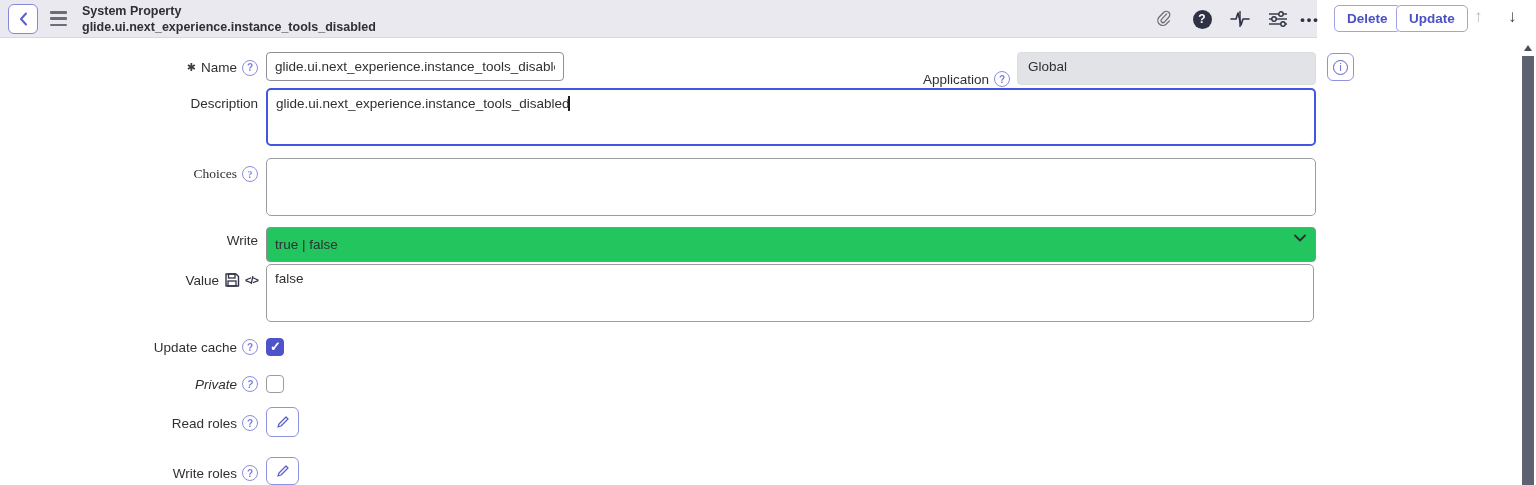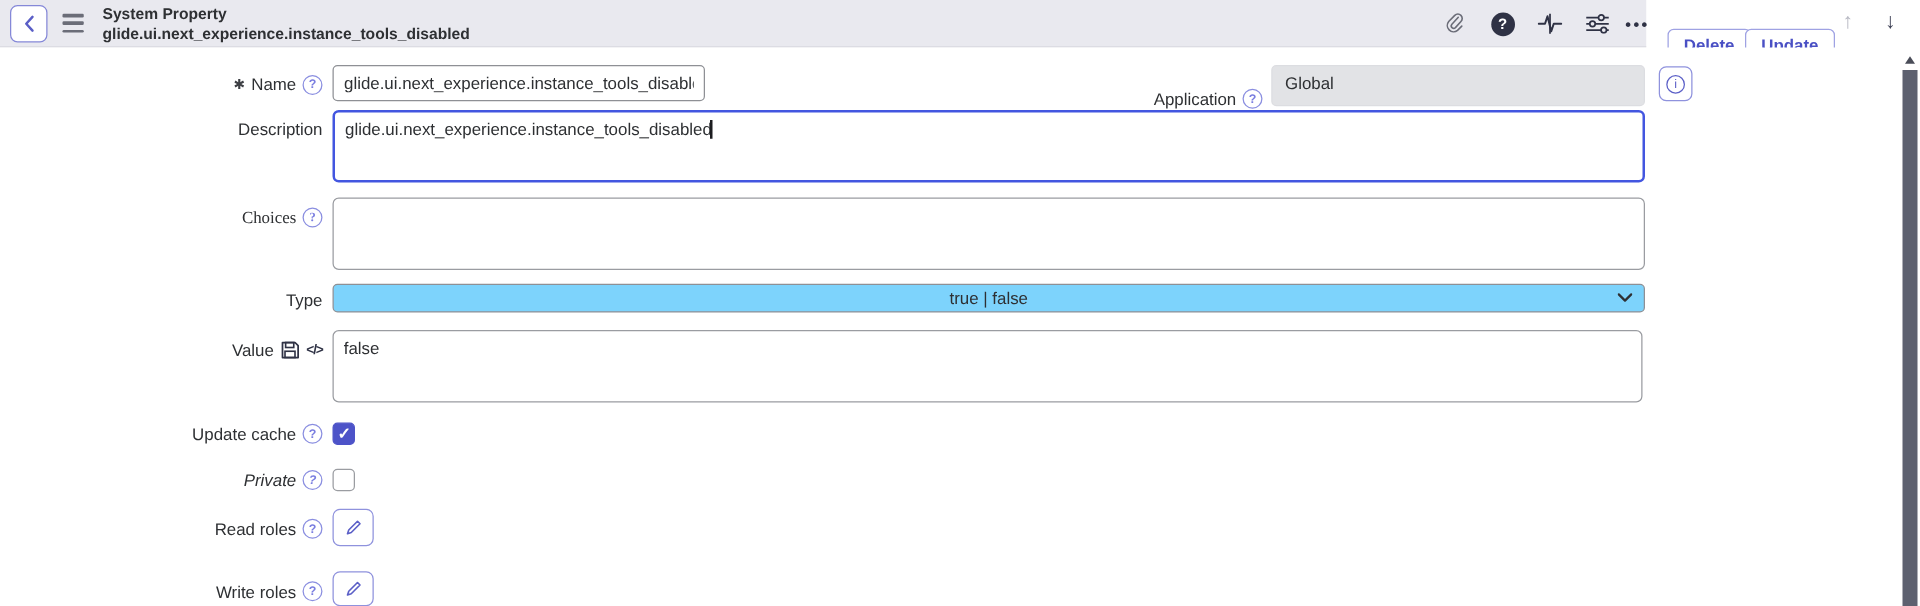--- a/index.html
+++ b/index.html
@@ -21,21 +21,21 @@
   .title-block .t2 { font-size:12.5px; font-weight:bold; color:#2e3033; }
 
   .hicon { position:absolute; top:7px; width:24px; height:24px; display:flex;
     align-items:center; justify-content:center; cursor:pointer; }
   .help-dark { width:19px; height:19px; border-radius:50%; background:#2f3245;
     color:#ffffff; font-size:12px; font-weight:bold; display:flex; align-items:center;
     justify-content:center; }
   .ellipsis { font-size:13px; letter-spacing:2px; color:#2f3245; font-weight:bold; }
   .hbtn { position:absolute; top:5px; height:27px; background:#ffffff;
     border:1px solid #9fa2e3; border-radius:5px; color:#4a50c4; font-weight:bold;
-    font-size:13.5px; padding:0 12px; cursor:pointer; font-family:"Liberation Sans",sans-serif;margin-top:18px; }
+    font-size:13.5px; padding:0 12px; cursor:pointer; font-family:"Liberation Sans",sans-serif; }
   .nav-arrow { position:absolute; top:7px; font-size:17px; cursor:pointer; }
 
   
   .form { position:absolute; left:0; top:38px; width:1520px; height:447px; background:#ffffff; }
   .row { position:absolute; left:0; width:100%; }
   .lbl { position:absolute; left:0; width:258px; text-align:right; font-size:13.5px;
     color:#2e3033; display:block; }
   .lbl .inner { display:inline-flex; align-items:center; gap:5px; }
   .req { color:#3d3f44; font-size:11px; }
   .help-o { width:16px; height:16px; border-radius:50%; border:1.5px solid #8a8ee0;
@@ -48,22 +48,22 @@
   textarea { position:absolute; border:1px solid #9a9ca1; border-radius:5px;
     padding:6px 8px; resize:none; background:#fff; overflow:hidden; }
   textarea.focused { border:2px solid #4356e0; }
   .ro-field { position:absolute; height:33px; background:#e2e3e6;
     border:1px solid #dcdde1; border-radius:4px; padding:6px 10px; color:#2e3033; }
   .info-btn { position:absolute; width:27px; height:28px; background:#fff;
     border:1px solid #8f92dd; border-radius:6px; color:#5b5fc7; display:flex;
     align-items:center; justify-content:center; cursor:pointer; }
   .info-glyph { width:15px; height:15px; border-radius:50%; border:1.3px solid #5b5fc7;
     font-size:10px; display:flex; align-items:center; justify-content:center; font-style:normal; }
-  .selectbox { position:absolute; height:23px; border:1px solid #8e9095; border-radius:4px;
-    background:#7dd3fc; display:flex; align-items:center; padding:0 8px; cursor:pointer;justify-content:center; }
+  .selectbox { position:absolute; height:35px; border:1px solid #8e9095; border-radius:4px;
+    background:#22c55e; display:flex; align-items:center; padding:0 8px; cursor:pointer; }
   .selectbox .chev { position:absolute; right:9px; top:6px; color:#2e3033; }
   .caret { position:absolute; width:1.5px; height:15px; background:#1c1d20; }
   input.cb { appearance:none; -webkit-appearance:none; position:absolute; width:18px;
     height:18px; border:1.5px solid #9a9ca1; border-radius:4px; background:#fff;
     cursor:pointer; margin:0; }
   input.cb:checked { background:#4d53c8; border-color:#4d53c8; }
   input.cb:checked::after { content:"✓"; color:#fff; font-size:13px; font-weight:bold;
     position:absolute; left:3px; top:0px; }
   .edit-btn { position:absolute; width:33px; height:30px; background:#fff;
     border:1px solid #8f92dd; border-radius:6px; display:flex; align-items:center;
@@ -172,21 +172,21 @@
         <span>Choices</span>
         <span class="help-o">?</span>
       </span>
     </label>
     <textarea style="left: 266px; top: 0px; width: 1050px; height: 58px;"></textarea>
   </div>
 
   <div class="row" style="top:189px;">
     <label class="lbl" style="top:6px;">
       <span class="inner">
-          <span>Type</span>
+          <span>Write</span>
         </span>
     </label>
     <div class="selectbox" style="left:266px; top:0px; width:1050px;">
       <span>true | false</span>
       <span class="chev">
         <svg width="12" height="8" viewBox="0 0 12 8">
             <polyline points="1,1.5 6,6.5 11,1.5" fill="none" stroke="#2e3033" stroke-width="1.8" stroke-linecap="round" stroke-linejoin="round"></polyline>
           </svg>
       </span>
     </div>

